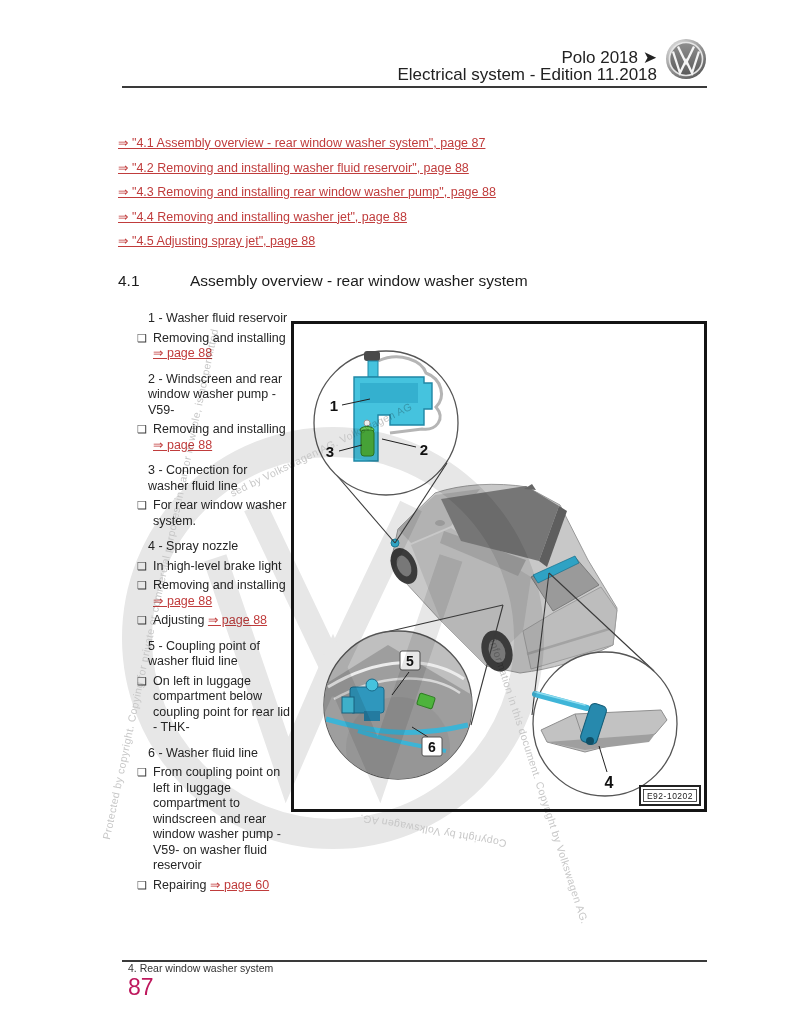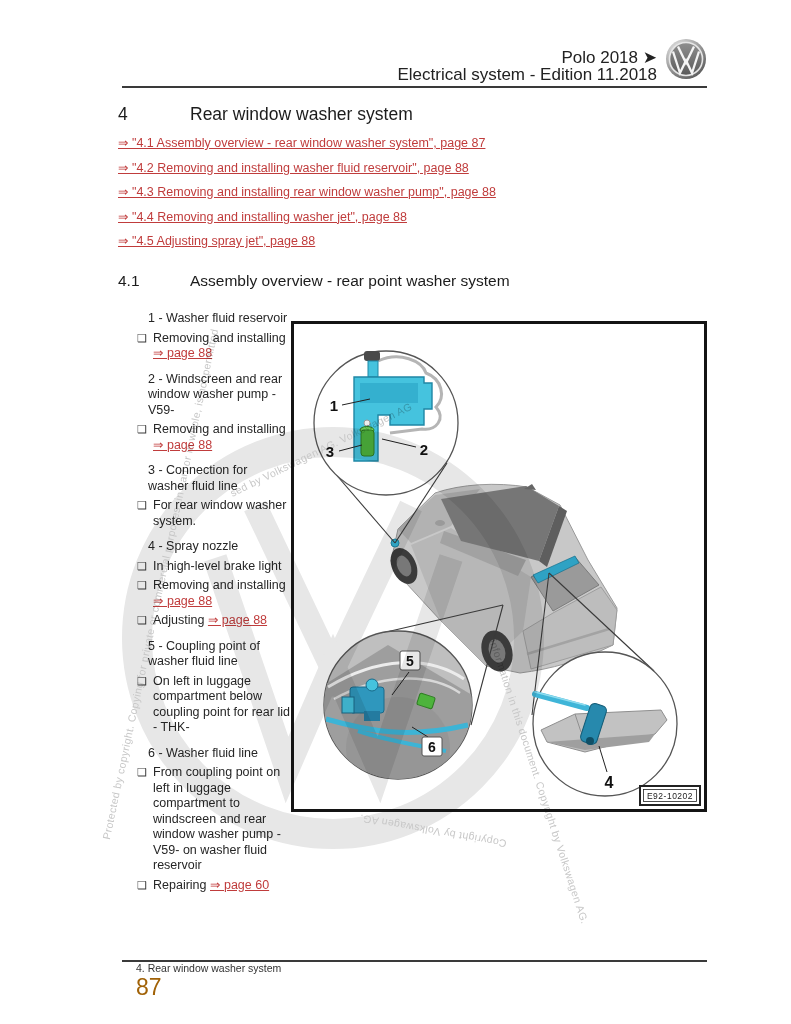--- a/index.html
+++ b/index.html
@@ -42,21 +42,21 @@
   a.plink.block{display:block;}
 
   
   .fig{position:absolute;left:291px;top:321px;width:416px;height:491px;border:3px solid #141414;
        box-sizing:border-box;background:#fff;}
 
   
   .ftr-rule{position:absolute;left:122px;top:960px;width:585px;border-top:2px solid #3a3a3a;}
   .ftr{position:absolute;left:122px;top:962px;width:585px;display:flex;justify-content:flex-end;align-items:baseline;flex-direction:column;}
   .ftr-chapter{font-size:10.5px;color:#333;}
-  .ftr-page{font-size:23px;color:#a16207;margin-left:14px;}
+  .ftr-page{font-size:23px;color:#be185d;margin-left:6px;}
 </style>
 </head>
 <body>
 
 <div class="page">
 
   <div class="hdr">
     <div class="hdr-lines">
       <div>Polo 2018 ➤</div>
       <div>Electrical system - Edition 11.2018</div>
@@ -76,34 +76,31 @@
         </defs>
         <circle cx="21" cy="21" r="20" fill="url(#ringg)"></circle>
         <circle cx="21" cy="21" r="16.5" fill="url(#inng)" stroke="#e6e6e6" stroke-width="1.6"></circle>
         <path d="M13,8.5 L21,25 L29,8.5" fill="none" stroke="#f4f4f4" stroke-width="2.3"></path>
         <path d="M8,13.5 L15,35 L21,22.5 L27,35 L34,13.5" fill="none" stroke="#f4f4f4" stroke-width="2.3"></path>
       </svg>
     </div>
   </div>
   <div class="hdr-rule"></div>
 
-  <div class="h-main">
-    <span class="num">4</span><span>Rear window washer system</span>
-  </div>
 
   <nav class="toc">
     <a href="#">⇒ "4.1 Assembly overview - rear window washer system", page 87</a>
     <a href="#">⇒ "4.2 Removing and installing washer fluid reservoir", page 88</a>
     <a href="#">⇒ "4.3 Removing and installing rear window washer pump", page 88</a>
     <a href="#">⇒ "4.4 Removing and installing washer jet", page 88</a>
     <a href="#">⇒ "4.5 Adjusting spray jet", page 88</a>
   </nav>
 
   <div class="h-sub">
-    <span class="num">4.1</span><span>Assembly overview - rear point washer system</span>
+    <span class="num">4.1</span><span>Assembly overview - rear window washer system</span>
   </div>
 
   <div class="leftcol">
 
     <div class="item">
       <div class="item-label">1 - Washer fluid reservoir</div>
       <div class="sub">
         <span class="cb">❑</span>
         <span class="sub-text"><span>Removing and installing</span>
           <a href="#" class="plink block">⇒ page 88</a></span>

